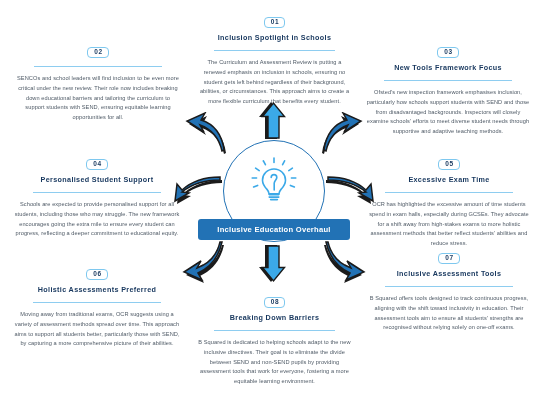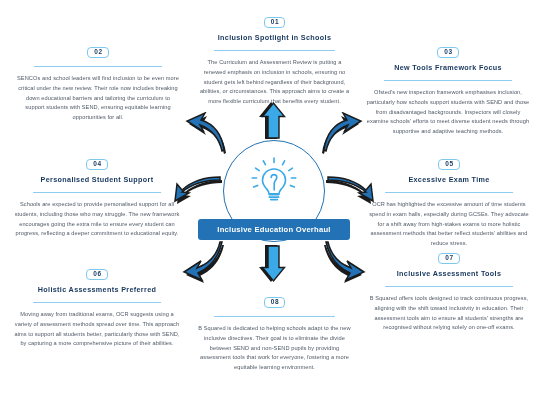--- a/index.html
+++ b/index.html
@@ -170,20 +170,21 @@
 
   <div class="card card-07">
     <div class="card-badge">07</div>
     <div class="card-title">Inclusive Assessment Tools</div>
     <div class="card-rule"></div>
     <div class="card-body">B Squared offers tools designed to track continuous progress, aligning with the shift toward inclusivity in education. Their assessment tools aim to ensure all students' strengths are recognised without relying solely on one-off exams.</div>
   </div>
 
   <div class="card card-08">
     <div class="card-badge">08</div>
+    <div class="card-title">Breaking Down Barriers</div>
     <div class="card-rule"></div>
     <div class="card-body">B Squared is dedicated to helping schools adapt to the new inclusive directives. Their goal is to eliminate the divide between SEND and non-SEND pupils by providing assessment tools that work for everyone, fostering a more equitable learning environment.</div>
   </div>
 
   <div id="hub">
     <div id="hub-circle"></div>
     <svg id="bulb-icon" viewBox="0 0 66 66">
       <g fill="none" stroke="#3ba9e8" stroke-width="1.6" stroke-linecap="round">
         <path d="M33 23 C26.5 23 21.5 28 21.5 34.2 C21.5 38.4 23.8 41 26 43.4 C27.4 45 27.9 46.2 28 47.8 L38 47.8 C38.1 46.2 38.6 45 40 43.4 C42.2 41 44.5 38.4 44.5 34.2 C44.5 28 39.5 23 33 23 Z"></path>
         <path d="M28.2 48.6 L37.8 48.6"></path>

